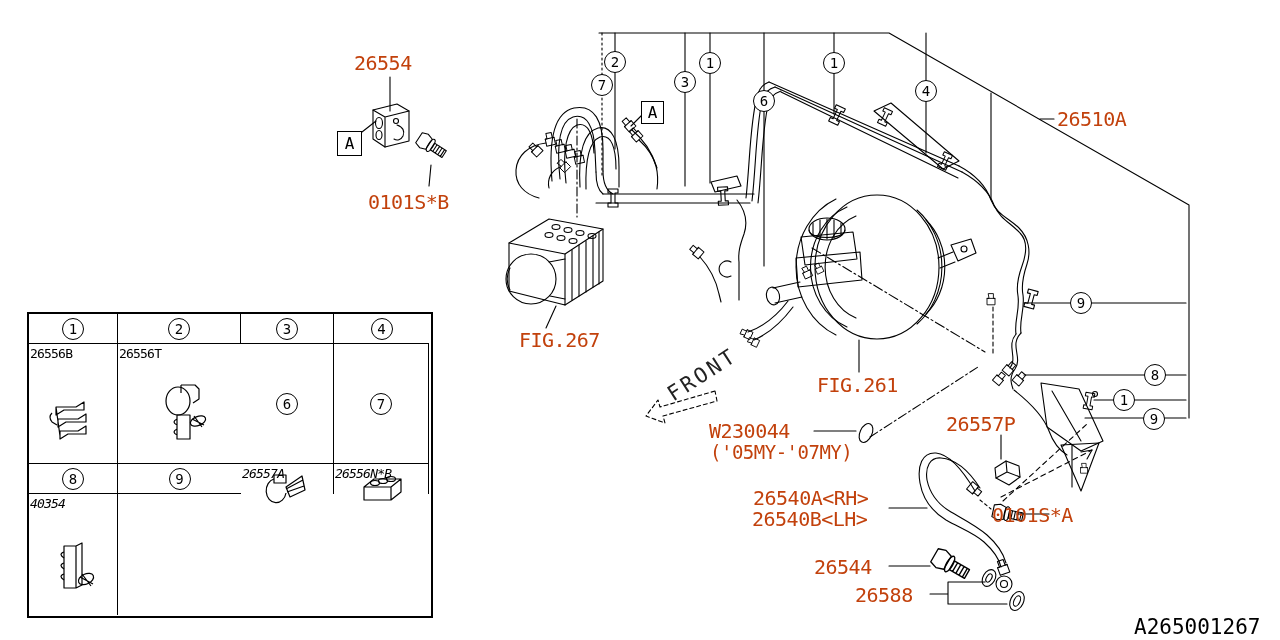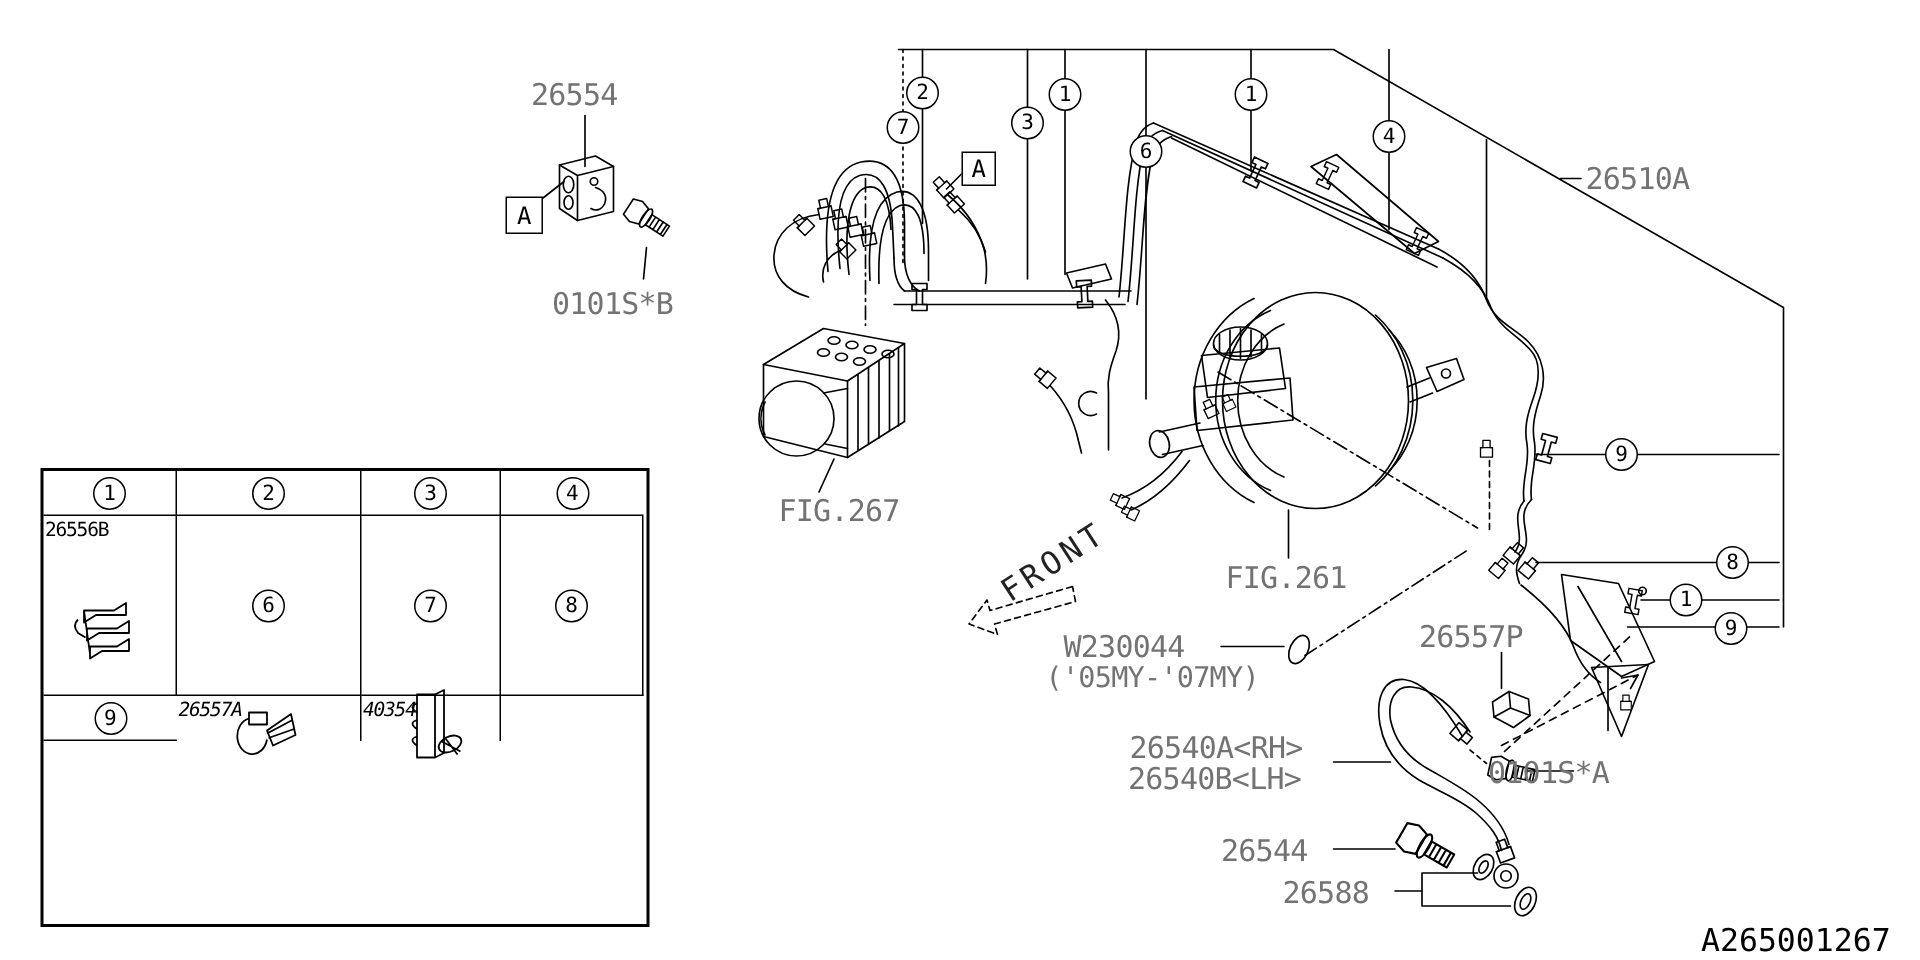--- a/index.html
+++ b/index.html
@@ -4,23 +4,23 @@
 <style>
   html,body{margin:0;padding:0;}
   body{
     width:1280px;height:640px;position:relative;background:#ffffff;
     font-family:"DejaVu Sans Mono","DejaVu Sans",monospace;
     color:#000;overflow:hidden;
   }
   #art{position:absolute;left:0;top:0;}
   .lbl{
     position:absolute;font-size:20px;line-height:20px;letter-spacing:-0.5px;
-    white-space:nowrap;color:#737373;text-align:center;
-  }
-  .lbl-small{font-size:19px;}
+    white-space:nowrap;color:#c2410c;text-align:center;
+  }
+  .lbl-small{font-size:19px;margin-left:13px;}
   .callout{
     position:absolute;width:22px;height:22px;border:1.5px solid #000;border-radius:50%;
     background:#fff;box-sizing:border-box;display:flex;align-items:center;justify-content:center;
     font-size:14px;line-height:1;
   }
   .abox{
     position:absolute;border:1.5px solid #000;background:#fff;box-sizing:border-box;
     display:flex;align-items:center;justify-content:center;font-size:16px;
   }
   .front-label{
@@ -290,40 +290,59 @@
       <div class="lnum">4</div>
     </div>
 
   <div class="lcell">
     <div class="lcode">26556B</div>
     <svg class="licon" width="70" height="80" fill="none" stroke="#000" stroke-width="1.2" stroke-linejoin="round">
       <path d="M18,34 h20 l8,-5 v8 h-20 l-8,5 z M20,46 h20 l8,-5 v8 h-20 l-8,5 z M22,58 h18 l8,-5 v8 h-18 l-8,5 z M18,34 L22,63"></path>
       <path d="M14,40 q-4,4 0,9 l5,3"></path>
     </svg>
   </div>
+  <div class="lcell lastcol">
+    <div class="lcode">26556T</div>
+    <svg class="licon" width="70" height="80" fill="none" stroke="#000" stroke-width="1.2" stroke-linejoin="round">
+      <path d="M36,12 h14 l4,4 v10 l-6,4 M36,12 v8"></path>
+      <ellipse cx="33" cy="28" rx="12" ry="14"></ellipse>
+      <path d="M32,42 h13 v24 h-13 z M32,46 q-6,3 0,6 m0,4 q-6,3 0,6"></path>
+      <ellipse cx="53" cy="48" rx="8" ry="4.5" transform="rotate(-22 53 48)"></ellipse>
+      <path d="M47,46 L59,52 M49,43 L57,54"></path>
+    </svg>
+  </div>
 
   <div class="lcell lhead">
       <div class="lnum">6</div>
     </div>
   <div class="lcell lhead">
       <div class="lnum">7</div>
     </div>
   <div class="lcell lhead">
       <div class="lnum">8</div>
     </div>
   <div class="lcell lhead lastcol">
       <div class="lnum">9</div>
     </div>
 
   <div class="lcell lastrow">
     <div class="lcode">26557A</div>
     <svg class="licon" width="70" height="80" fill="none" stroke="#000" stroke-width="1.2" stroke-linejoin="round">
       <path d="M22,34 h12 v8 h-12 z"></path>
       <path d="M22,38 a10,12 0 1 0 12,14"></path>
       <path d="M34,46 l16,-11 3,14 -15,7 z M34,48 L51,39 M35,51 L52,45"></path>
+    </svg>
+  </div>
+  <div class="lcell lastrow">
+    <div class="lcode">26556N*B</div>
+    <svg class="licon" width="70" height="80" fill="none" stroke="#000" stroke-width="1.2" stroke-linejoin="round">
+      <path d="M18,46 l10,-8 h27 l-10,8 z M18,46 h27 v13 h-27 z M45,46 l10,-8 v13 l-10,8"></path>
+      <ellipse cx="29" cy="42" rx="4.5" ry="2.5"></ellipse>
+      <ellipse cx="37" cy="40" rx="4.5" ry="2.5"></ellipse>
+      <ellipse cx="45" cy="38" rx="4.5" ry="2.5"></ellipse>
     </svg>
   </div>
   <div class="lcell lastrow">
     <div class="lcode">40354</div>
     <svg class="licon" width="70" height="80" fill="none" stroke="#000" stroke-width="1.2" stroke-linejoin="round">
       <path d="M26,22 h12 v42 h-12 z M38,22 l6,-3 v42 l-6,3"></path>
       <path d="M26,28 q-6,2 0,6 m0,5 q-6,2 0,6 m0,5 q-6,2 0,6"></path>
       <ellipse cx="48" cy="55" rx="8" ry="5" transform="rotate(-25 48 55)"></ellipse>
       <path d="M42,53 L55,60 M44,50 L53,62"></path>
     </svg>

